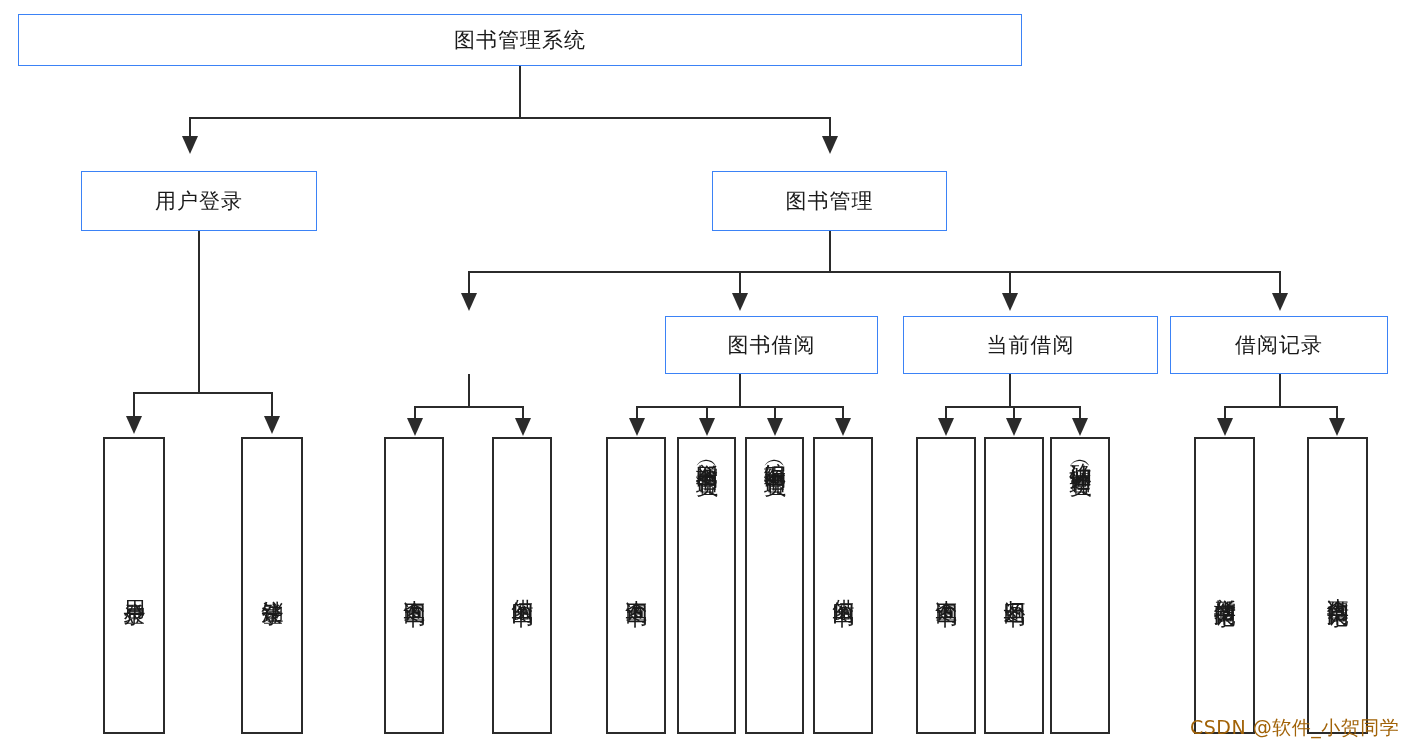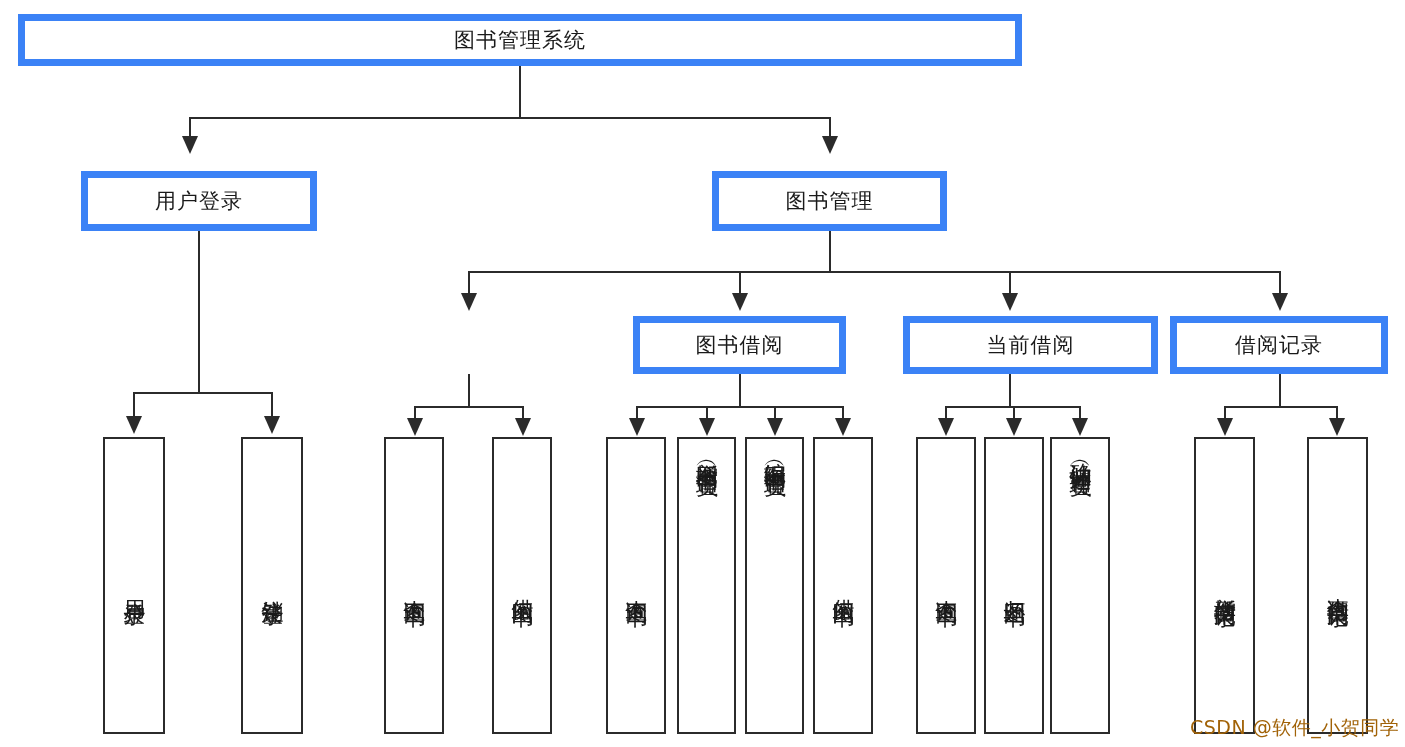--- a/index.html
+++ b/index.html
@@ -13,21 +13,21 @@
   #canvas {
     position: relative;
     width: 1405px;
     height: 747px;
     background: #ffffff;
     overflow: hidden;
   }
   .node {
     position: absolute;
     box-sizing: border-box;
-    border: 7px solid #3b82f6;
+    border: 1px solid #3b82f6;
     background: #ffffff;
     display: flex;
     align-items: center;
     justify-content: center;
     color: #1a1a1a;
   }
   .node.horiz {
     font-size: 21px;
     letter-spacing: 1px;
   }
@@ -113,21 +113,21 @@
   <div class="edge h" style="left:468px; top:271px; width:811px; height:2px;"></div>
   <div class="edge v" style="left:468px; top:271px; width:2px; height:24px;"></div>
   <div class="arrow" style="left:461px; top:293px;"></div>
   <div class="edge v" style="left:739px; top:271px; width:2px; height:24px;"></div>
   <div class="arrow" style="left:732px; top:293px;"></div>
   <div class="edge v" style="left:1009px; top:271px; width:2px; height:24px;"></div>
   <div class="arrow" style="left:1002px; top:293px;"></div>
   <div class="edge v" style="left:1279px; top:271px; width:2px; height:24px;"></div>
   <div class="arrow" style="left:1272px; top:293px;"></div>
 
-  <div class="node horiz" style="left:633px; top:316px; width:213px; height:58px;">
+  <div class="node horiz" style="left:665px; top:316px; width:213px; height:58px;">
     <span>图书借阅</span>
   </div>
   <div class="node horiz" style="left:903px; top:316px; width:255px; height:58px;">
     <span>当前借阅</span>
   </div>
   <div class="node horiz" style="left:1170px; top:316px; width:218px; height:58px;">
     <span>借阅记录</span>
   </div>
 
   <div class="edge v" style="left:468px; top:374px; width:2px; height:32px;"></div>

